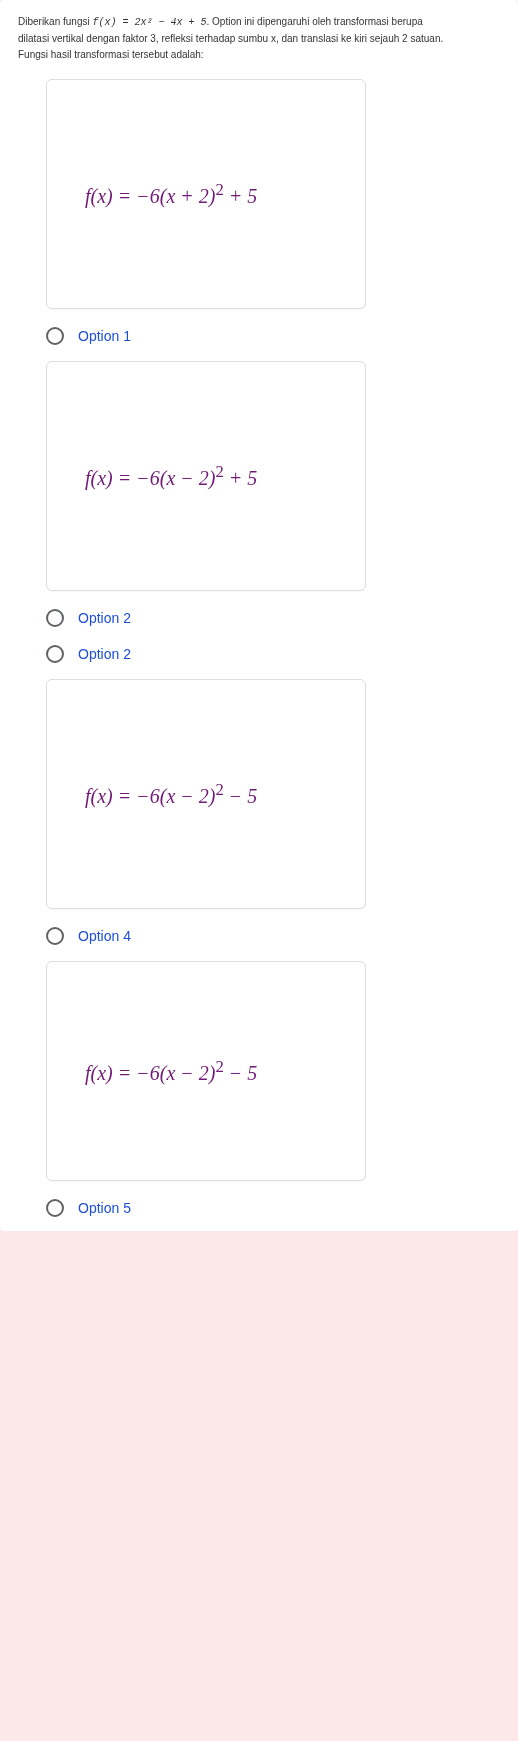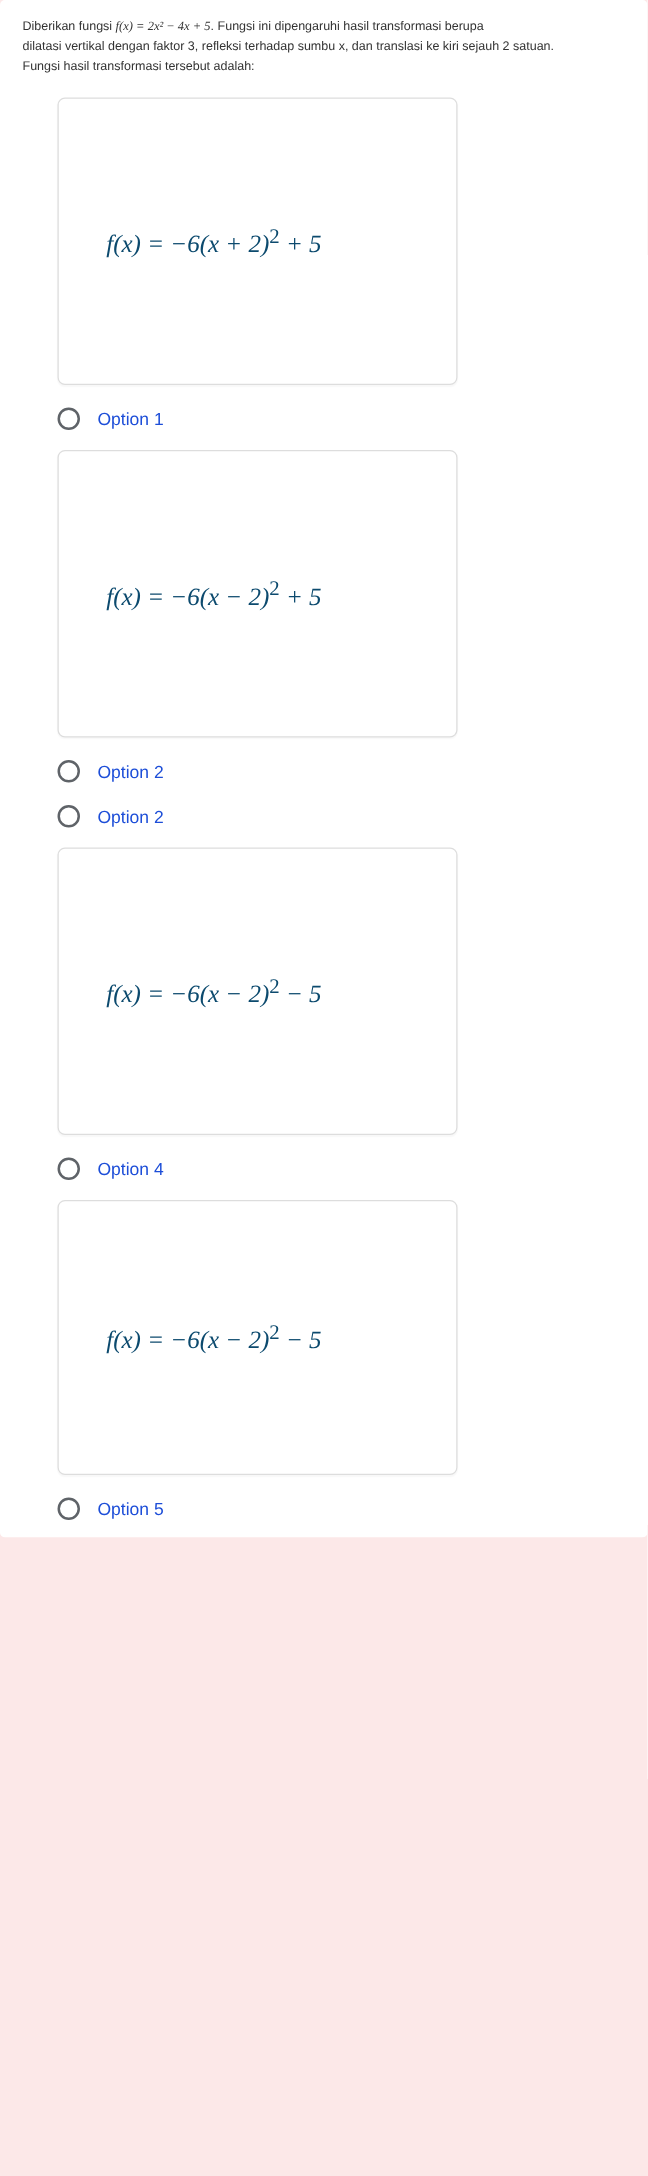--- a/index.html
+++ b/index.html
@@ -29,21 +29,21 @@
     margin-left: 28px;
     display: flex;
     align-items: center;
     box-shadow: 0 1px 1px rgba(0,0,0,0.03);
   }
   .formula-box.tall { height: 220px; }
   .formula {
     font-family: 'Times New Roman', serif;
     font-size: 20px;
     font-style: italic;
-    color: #0c4a6e;
+    color: #701a75;
     padding-left: 38px;
   }
   .formula .rm { font-style: normal; }
   .option-row {
     display: flex;
     align-items: center;
     gap: 14px;
     margin-top: 18px;
     margin-left: 28px;
   }
@@ -54,21 +54,21 @@
     border-radius: 50%;
     flex-shrink: 0;
   }
   .option-label { font-size: 14px; color: #1d4ed8; }
 </style>
 </head>
 <body>
 
 <div class="card">
   <div class="question-text">
-    <span>Diberikan fungsi </span><span style="font-family:Liberation Serif, serif;font-style:italic;text-align:center;">f(x) = 2x² − 4x + 5</span><span>. Fungsi ini dipengaruhi hasil transformasi berupa</span><br>
+    <span>Diberikan fungsi </span><span style="font-family:Liberation Mono, monospace;font-style:italic;text-align:center;">f(x) = 2x² − 4x + 5</span><span>. Option ini dipengaruhi oleh transformasi berupa</span><br>
     <span>dilatasi vertikal dengan faktor 3, refleksi terhadap sumbu x, dan translasi ke kiri sejauh 2 satuan.</span><br>
     <span>Fungsi hasil transformasi tersebut adalah:</span>
   </div>
 
   <div class="option-block">
     <div class="formula-box">
       <div class="formula">f(x) = −6(x + 2)<sup class="rm">2</sup> + 5</div>
     </div>
     <div class="option-row">
       <div class="radio"></div>

